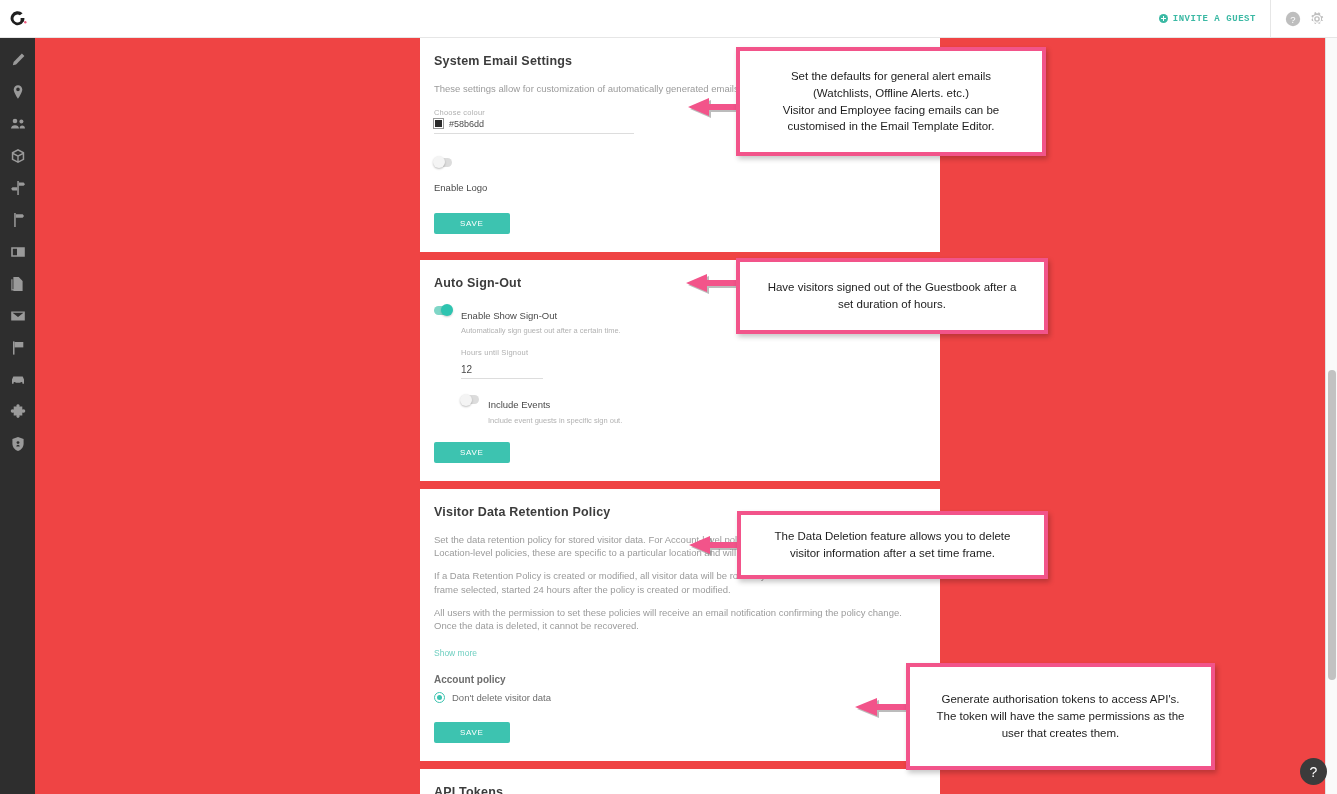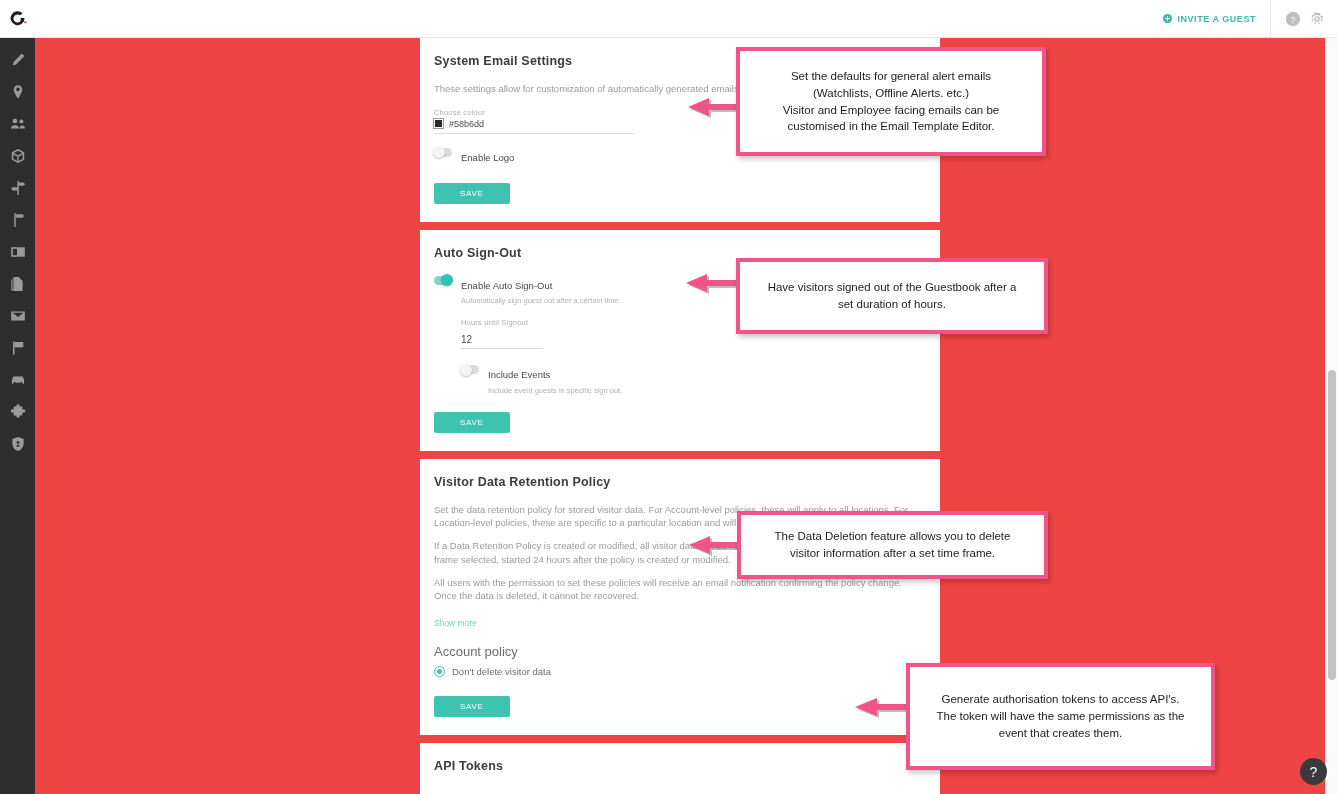--- a/index.html
+++ b/index.html
@@ -26,20 +26,21 @@
     width: 35px; height: 38px;
     display: flex; align-items: center; justify-content: center;
   }
   .logo-mark { position: relative; width: 20px; height: 20px; }
   .topbar-spacer { flex: 1; }
   .invite-btn {
     display: flex; align-items: center; gap: 5px;
     height: 38px; padding: 8px 14px;
     border-right: 1px solid #e6e6e6;
     cursor: pointer;
+    font-family: Liberation Mono, monospace;
   }
   .invite-label {
     font-size: 9px; letter-spacing: .55px;
     color: #3bb9a4; font-weight: 600;
   }
   .plus-circle {
     width: 9px; height: 9px; border-radius: 50%;
     background: #3bb9a4; position: relative; flex: none;
   }
   .plus-circle:before, .plus-circle:after {
@@ -132,21 +133,21 @@
   .num-field {
     border: none; border-bottom: 1px solid #dddddd;
     width: 82px; font-size: 10px; color: #4a4a4a;
     padding: 0 0 3px 0; outline: none;
     font-family: "Liberation Sans", sans-serif;
     background: transparent;
   }
   .show-more { font-size: 8.5px; color: #6fcfc0; cursor: pointer; display: inline-block; }
 
   
-  .acct-label { font-size: 13px; color: #6d6d6d; margin: 14px 0 7px 0; }
+  .acct-label { font-size: 10px; color: #6d6d6d; margin: 14px 0 7px 0; font-weight: bold; }
   .radio-row { display: flex; align-items: center; gap: 7px; margin-bottom: 7px; }
   .radio {
     width: 11px; height: 11px; border-radius: 50%;
     border: 1.3px solid #b6b6b6; position: relative; flex: none; cursor: pointer;
   }
   .radio.checked { border-color: #3dc3b0; }
   .radio.checked:after {
     content: ""; position: absolute; top: 2px; left: 2px;
     width: 5px; height: 5px; border-radius: 50%; background: #3dc3b0;
   }
@@ -341,39 +342,39 @@
     <div class="card">
       <h3>System Email Settings</h3>
       <p class="desc">These settings allow for customization of automatically generated emails</p>
       <div>
         <div class="field-label">Choose colour</div>
         <div class="color-row">
           <span class="swatch"></span>
           <span class="color-val">#58b6dd</span>
         </div>
       </div>
-      <div class="toggle-row" style="margin-top:12px;">
+      <div class="toggle-row" style="margin-top:22px;flex-direction:column;">
         <span class="toggle">
             <span class="knob"></span>
           </span>
         <span class="toggle-text">
           <span class="toggle-title">Enable Logo</span>
         </span>
       </div>
       <button class="btn-save">SAVE</button>
     </div>
 
     <div class="card">
       <h3>Auto Sign-Out</h3>
       <div class="toggle-row">
         <span class="toggle on">
             <span class="knob"></span>
           </span>
         <span class="toggle-text">
-          <span class="toggle-title">Enable Auto Sign-Out</span>
+          <span class="toggle-title">Enable Show Sign-Out</span>
           <div class="toggle-sub">Automatically sign guest out after a certain time.</div>
         </span>
       </div>
       <div class="sub-block">
         <div class="field-label">Hours until Signout</div>
         <input class="num-field" value="12" style="">
       </div>
       <div class="toggle-row sub-block" style="margin-top:14px;">
         <span class="toggle">
             <span class="knob"></span>
@@ -460,21 +461,21 @@
     <g transform="translate(1,2)">
       <path d="M58 8h-34V2L2 11l22 9v-6h34z" fill="#7a7a7a" opacity=".5" transform="translate(2,2)"></path>
       <path d="M58 8h-34V2L2 11l22 9v-6h34z" fill="#f2548a"></path>
     </g>
   </svg>
 </div>
 <div class="callout" style="left:906px; top:663px; width:309px; height:107px;">
   <span>
     <span>Generate authorisation tokens to access API's.</span><br>
     <span>The token will have the same permissions as the</span><br>
-    <span>event that creates them.</span>
+    <span>user that creates them.</span>
   </span>
 </div>
 
 <div class="scroll-track">
   <div class="scroll-thumb"></div>
 </div>
 
 <div class="help-bubble">
   <span>?</span>
 </div>

